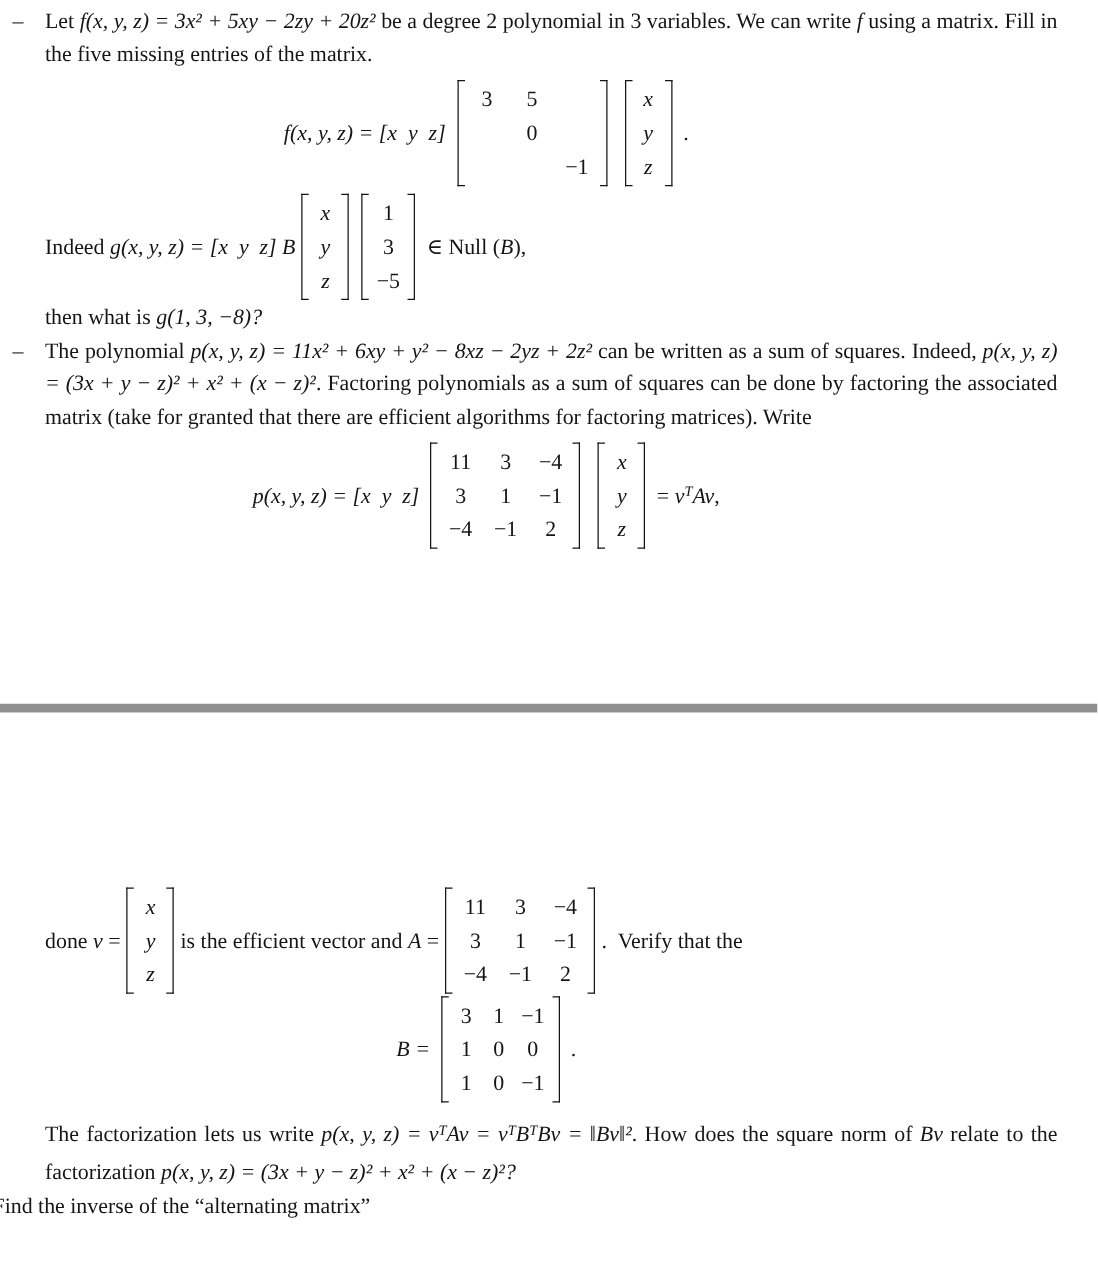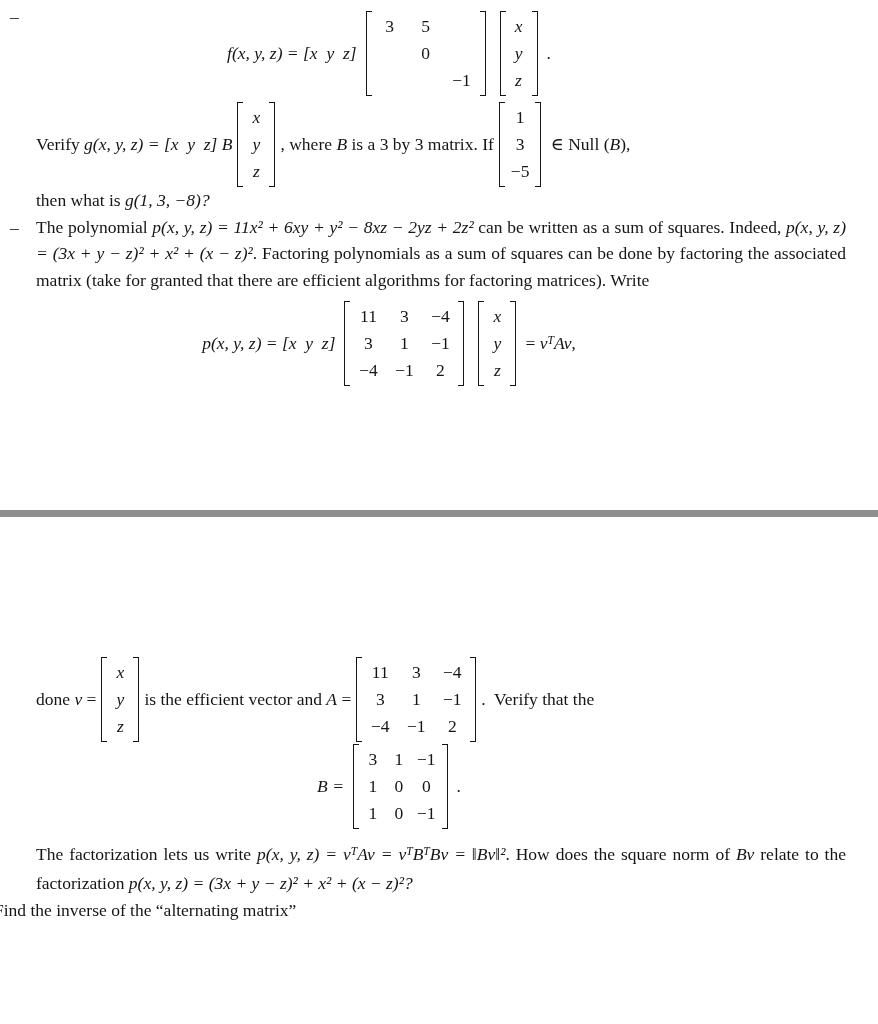--- a/index.html
+++ b/index.html
@@ -46,21 +46,21 @@
   .e3 { margin-top: 2px; }
   .p5 { margin-top: 12px; }
   .p6 { margin-top: 1px; margin-left: -42px; white-space: nowrap; }
 </style>
 </head>
 <body>
 
 <div class="page">
 
   <div class="para hang">
-    <span class="dash">–</span>
+    <span class="dash">–</span><span class="rich"><span>Let </span><span class="mi">f(x, y, z) = 3x² + 5xy − 2zy + 20z²</span><span> be a degree 2 polynomial in 3 variables. We can write </span><span class="mi">f</span><span> using a matrix. Fill in the five missing entries of the matrix.</span></span>
   </div>
 
   <div class="eqrow shift e1">
     <span class="mi pre">f(x, y, z) = [x  y  z]</span>
     <span class="mat">
       <span class="bl"></span>
       <span class="cells cols3">
           <span class="mcell">3</span>
           <span class="mcell">5</span>
           <span class="mcell"></span>
@@ -75,31 +75,30 @@
     </span>
     <span class="mat">
       <span class="bl"></span>
       <span class="cells cols1 mi"><span class="mcell">x</span><span class="mcell">y</span><span class="mcell">z</span></span>
       <span class="br"></span>
     </span>
     <span>.</span>
   </div>
 
   <div class="flexline fl1">
-    <span class="rich"><span>Verify </span><span class="mi">g(x, y, z) = [x  y  z] B</span></span>
+    <span class="rich"><span>Indeed </span><span class="mi">g(x, y, z) = [x  y  z] B</span></span>
     <span class="mat">
       <span class="bl"></span>
       <span class="cells cols1 mi">
           <span class="mcell">x</span>
           <span class="mcell">y</span>
           <span class="mcell">z</span>
         </span>
       <span class="br"></span>
     </span>
-    <span class="rich"><span>, where </span><span class="mi">B</span><span> is a 3 by 3 matrix. If</span></span>
     <span class="mat">
       <span class="bl"></span>
       <span class="cells cols1">
           <span class="mcell">1</span>
           <span class="mcell">3</span>
           <span class="mcell">−5</span>
         </span>
       <span class="br"></span>
     </span>
     <span class="rich"><span> ∈ Null (</span><span class="mi">B</span><span>),</span></span>

